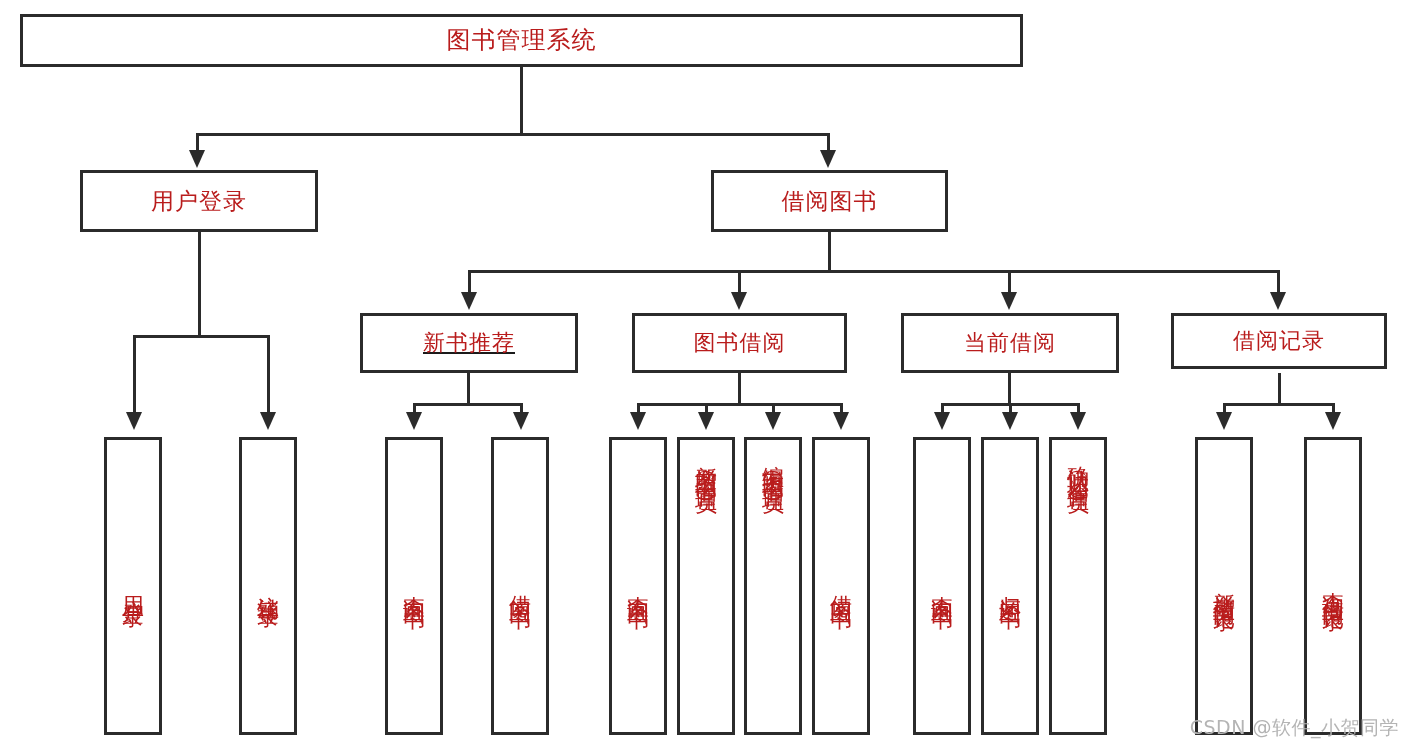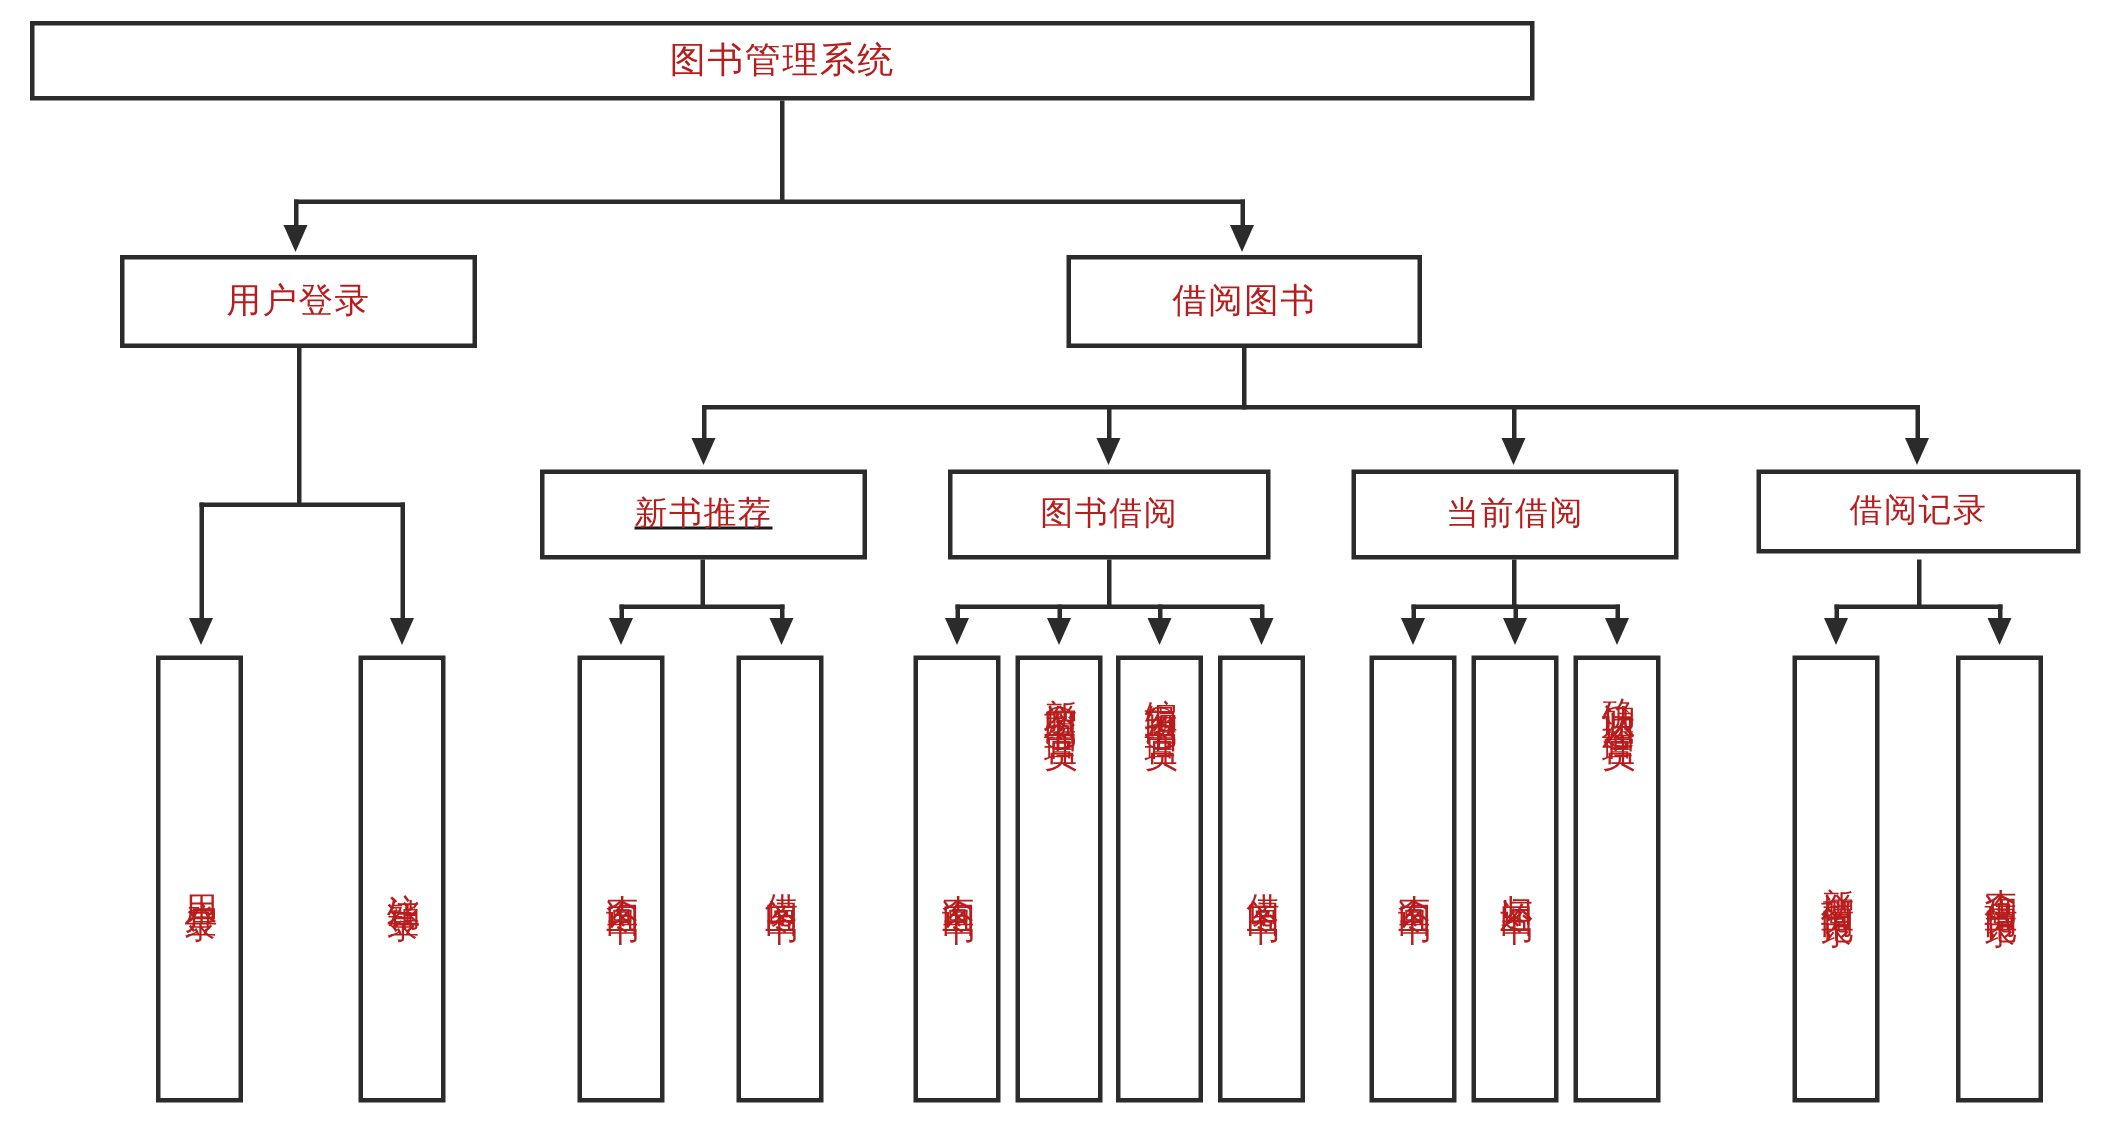--- a/index.html
+++ b/index.html
@@ -264,14 +264,15 @@
       <span class="node-label">新增借阅记录</span>
     </div>
   </div>
 
   <div class="node leaf" style="left:1304px; top:437px; width:58px; height:298px;">
     <div class="leaf-inner">
       <span class="node-label">查询借阅记录</span>
     </div>
   </div>
 
+  <div id="watermark">CSDN @软件_小贺同学</div>
 
 </div>
 
 </body></html>

